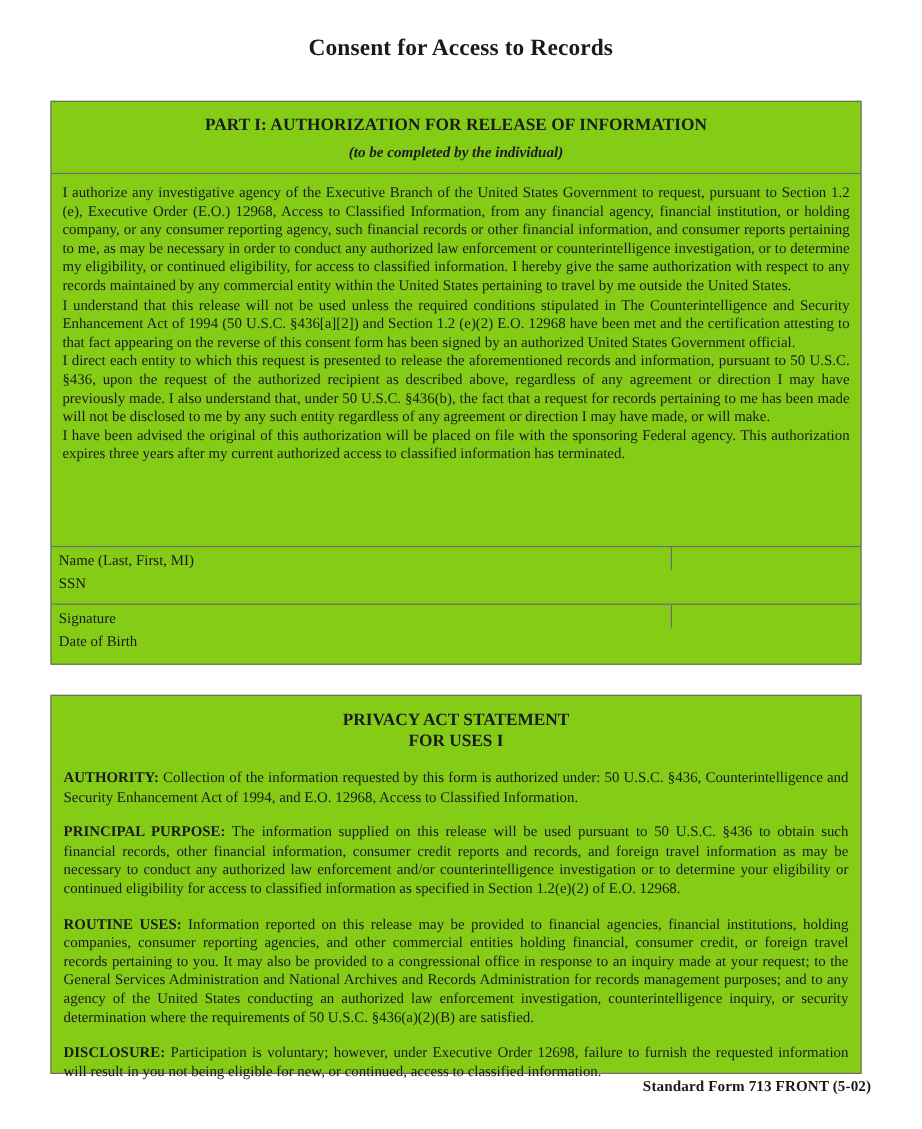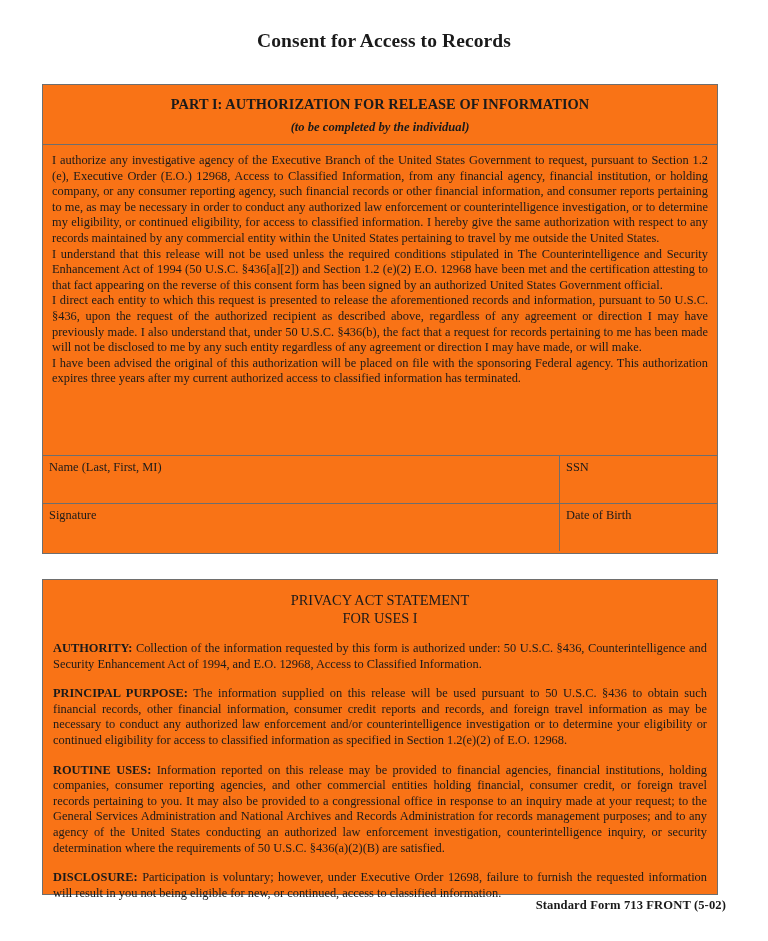--- a/index.html
+++ b/index.html
@@ -32,21 +32,21 @@
     margin: 14px;
   }
 
   
   .form-box {
     position: absolute;
     left: 42px;
     width: 676px;
     border: 1.6px solid #6e6e6e;
     box-sizing: border-box;
-    background: #f97316;
+    background: #84cc16;
   }
   #part1-box { top: 70px; height: 470px; }
   #privacy-box { top: 565px; height: 316px; }
 
   
   .part-header {
     border-bottom: 1.6px solid #6e6e6e;
     padding: 11px 10px 9px 10px;
     text-align: center;
   }
@@ -74,20 +74,21 @@
     line-height: 15.6px;
     text-align: justify;
     text-justify: inter-word;
   }
 
   
   .field-row {
     display: flex;
     border-top: 1.6px solid #6e6e6e;
     height: 47px;
+    flex-direction: column;
   }
   .field-cell {
     box-sizing: border-box;
     padding: 4px 0 0 6px;
     font-size: 12.4px;
     line-height: 15px;
   }
   .field-cell.wide {
     width: 517px;
     border-right: 1.6px solid #6e6e6e;
@@ -96,21 +97,21 @@
     flex: 1;
   }
 
   
   .privacy-inner {
     padding: 12px 10px 0 10px;
   }
   .privacy-title {
     text-align: center;
     font-size: 14.4px;
-    font-weight: normal;
+    font-weight: bold;
     line-height: 17.5px;
   }
   .privacy-inner .pa-para {
     margin: 14px 0 0 0;
     font-size: 12.4px;
     line-height: 15.6px;
     text-align: justify;
     text-justify: inter-word;
   }
   .pa-label { font-weight: bold; }

